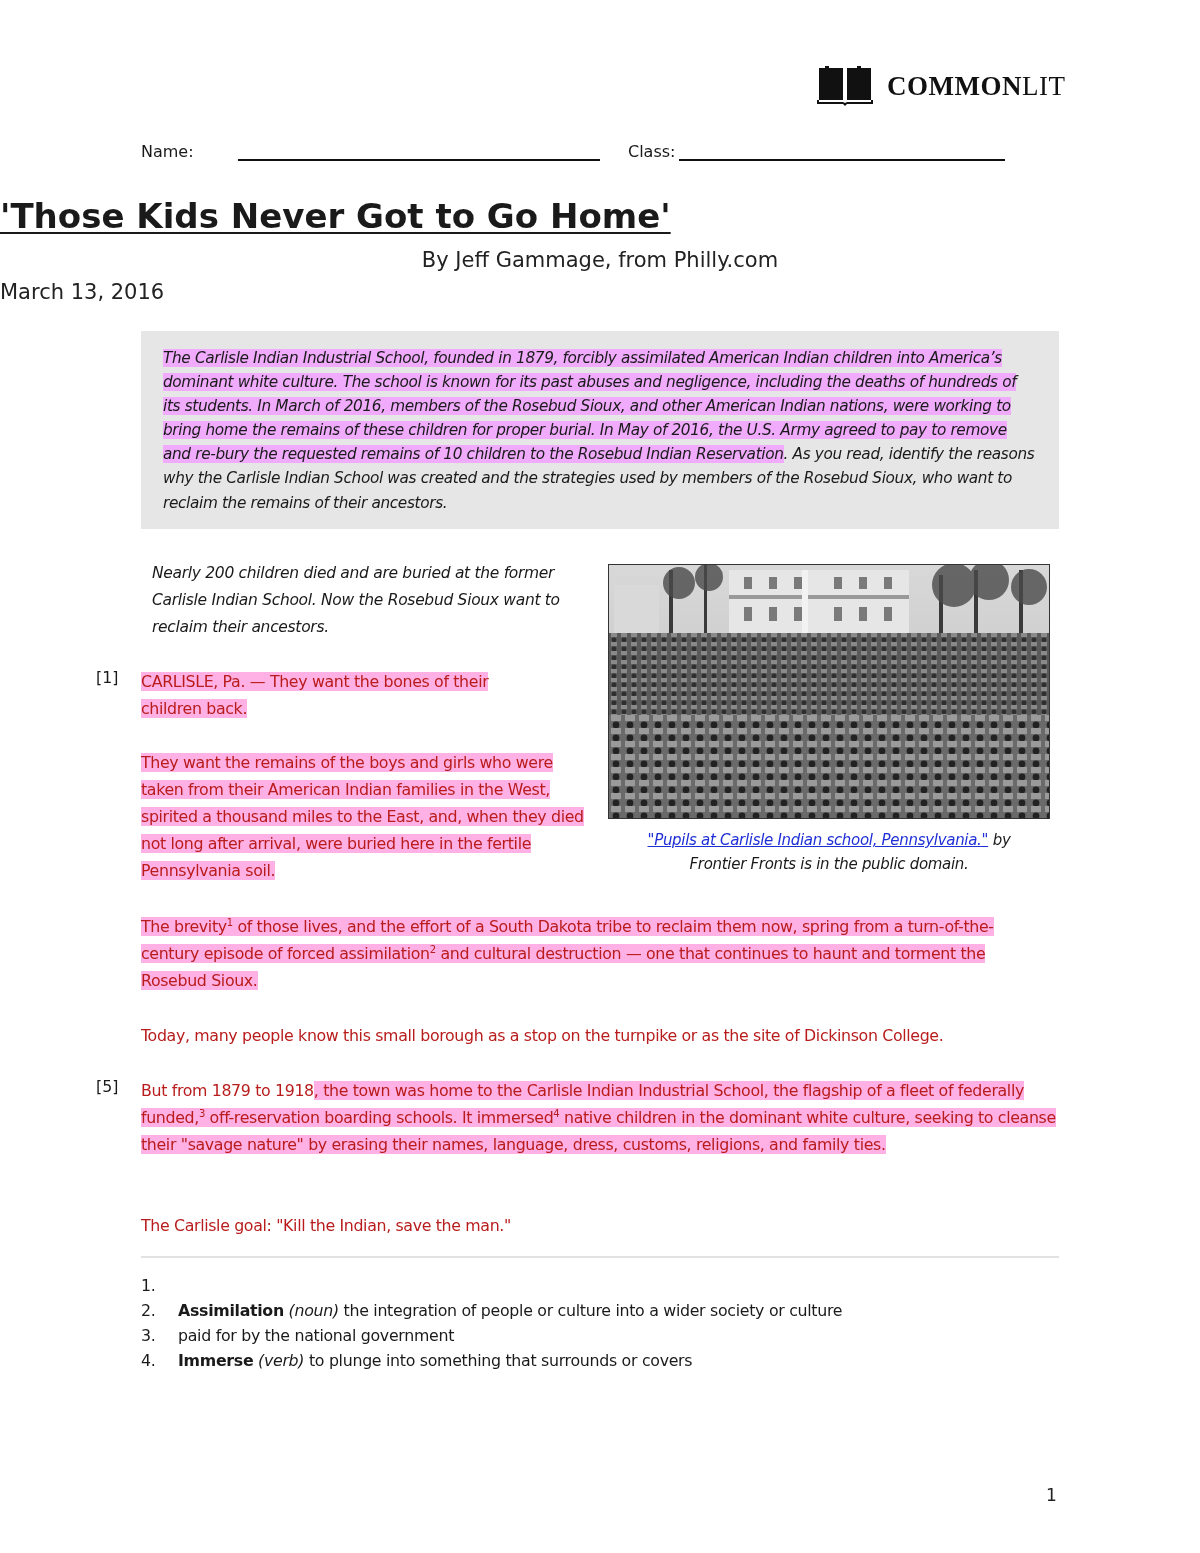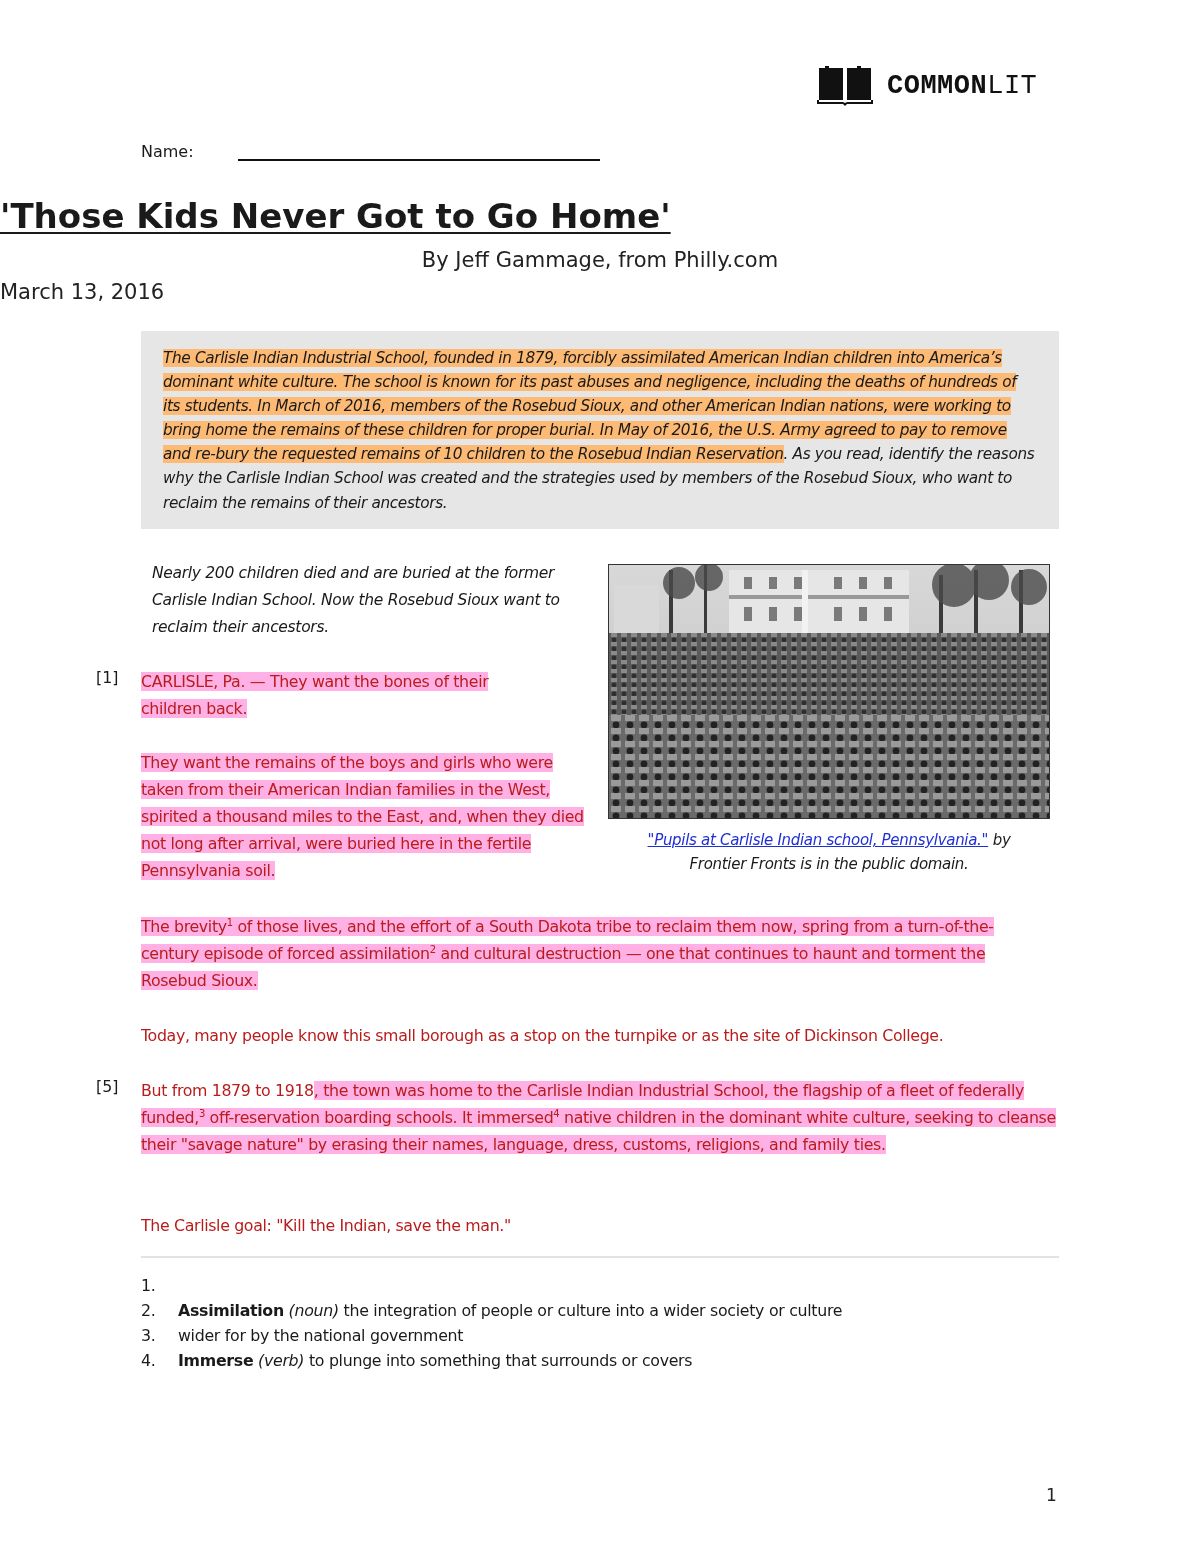--- a/index.html
+++ b/index.html
@@ -1,38 +1,38 @@
 <!DOCTYPE html>
 <html><head>
 <meta charset="utf-8">
 <style>
   html, body { margin: 0; padding: 0; background: #ffffff; }
   body { width: 1200px; height: 1553px; position: relative; font-family: "DejaVu Sans", sans-serif; color: #1a1a1a; overflow: hidden; }
   .page { position: absolute; left: 0; top: 0; width: 1200px; height: 1553px; }
 
   .logo { position: absolute; left: 817px; top: 66px; display: flex; align-items: center; gap: 14px; }
   .logo-icon { width: 56px; height: 40px; }
-  .logo-text { font-family: Liberation Mono, monospace; font-size: 27px; letter-spacing: 0.5px; color: #111; }
+  .logo-text { font-family: Liberation Serif, serif; font-size: 27px; letter-spacing: 0.5px; color: #111; }
   .logo-text .b { font-weight: bold; }
   .logo-text .l { font-weight: normal; }
 
   .field { position: absolute; top: 139px; font-size: 16px; display: flex; align-items: flex-end; }
   .field .line { display: inline-block; border-bottom: 2px solid #111; height: 20px; margin-left: 4px; }
   .name-field { left: 141px; gap: 40px; }
   .name-field .line { width: 362px; }
   .class-field { left: 628px; }
   .class-field .line { width: 326px; }
 
   .title { position: absolute; left: 0; width: 1036px; top: 196px; text-align: left; font-size: 34px; font-weight: bold; text-decoration: underline; text-underline-offset: 4px; text-decoration-thickness: 2px; }
   .byline { position: absolute; left: 0; width: 1200px; top: 248px; text-align: center; font-size: 21px; color: #222; }
   .date { position: absolute; left: 0; width: 1200px; top: 280px; font-size: 21px; color: #222; }
 
   .intro { position: absolute; left: 141px; top: 331px; width: 918px; height: 198px; background: #e6e6e6; box-sizing: border-box; padding: 15px 22px; }
   .intro p { margin: 0; font-style: italic; font-size: 15.3px; line-height: 24.1px; color: #1a1a1a; letter-spacing: -0.35px; }
-  .hl-intro { background: #fdba74; }
+  .hl-intro { background: #f0abfc; }
   .hl { background: #ffb0e4; }
 
   .subhead { position: absolute; left: 141px; top: 560px; width: 450px; font-style: italic; font-size: 15.5px; line-height: 27px; letter-spacing: -0.3px; margin-left: 11px; }
 
   .para { position: absolute; left: 141px; font-size: 15.8px; line-height: 27px; letter-spacing: -0.35px; color: #b91c1c; }
   .pnum { position: absolute; left: 96px; font-size: 15.8px; color: #1a1a1a; }
   sup { font-size: 10px; line-height: 0; }
 
   .photo { position: absolute; left: 608px; top: 564px; width: 442px; height: 255px; border: 1px solid #333; box-sizing: border-box; overflow: hidden; background: #555; }
   .caption { position: absolute; left: 606px; top: 828px; width: 446px; text-align: center; font-style: italic; font-size: 15px; line-height: 24px; letter-spacing: -0.3px; }
@@ -58,20 +58,24 @@
       <rect x="30" y="2" width="24" height="32" fill="#111"></rect>
       <path d="M0 34 L0 38 L26 38 L28 40 L30 38 L56 38 L56 34 L54 34 L54 36 L30 36 L28 37 L26 36 L2 36 L2 34 Z" fill="#111"></path>
       <rect x="8" y="0" width="4" height="3" fill="#111"></rect>
       <rect x="40" y="0" width="4" height="3" fill="#111"></rect>
     </svg>
     <span class="logo-text"><span class="b">COMMON</span><span class="l">LIT</span></span>
   </div>
 
   <div class="field name-field">
     <span>Name:</span>
+    <span class="line"></span>
+  </div>
+  <div class="field class-field">
+    <span>Class:</span>
     <span class="line"></span>
   </div>
 
   <div class="title">'Those Kids Never Got to Go Home'</div>
   <div class="byline">By Jeff Gammage, from Philly.com</div>
   <div class="date">March 13, 2016</div>
 
   <div class="intro">
     <p><span class="hl-intro">The Carlisle Indian Industrial School, founded in 1879, forcibly assimilated American Indian children into America’s dominant white culture. The school is known for its past abuses and negligence, including the deaths of hundreds of its students. In March of 2016, members of the Rosebud Sioux, and other American Indian nations, were working to bring home the remains of these children for proper burial. In May of 2016, the U.S. Army agreed to pay to remove and re-bury the requested remains of 10 children to the Rosebud Indian Reservation</span><span>. As you read, identify the reasons why the Carlisle Indian School was created and the strategies used by members of the Rosebud Sioux, who want to reclaim the remains of their ancestors.</span></p>
   </div>
@@ -157,21 +161,21 @@
   <ol class="footnotes">
     <li>
       <span class="fn-num">1.</span>
     </li>
     <li>
       <span class="fn-num">2.</span>
       <span><span class="term">Assimilation</span> <span class="pos">(noun)</span><span> the integration of people or culture into a wider society or culture</span></span>
     </li>
     <li>
       <span class="fn-num">3.</span>
-      <span><span>wider for by the national government</span></span>
+      <span><span>paid for by the national government</span></span>
     </li>
     <li>
       <span class="fn-num">4.</span>
       <span><span class="term">Immerse</span> <span class="pos">(verb)</span><span> to plunge into something that surrounds or covers</span></span>
     </li>
   </ol>
 
   <div class="page-num">1</div>
 </div>
 

